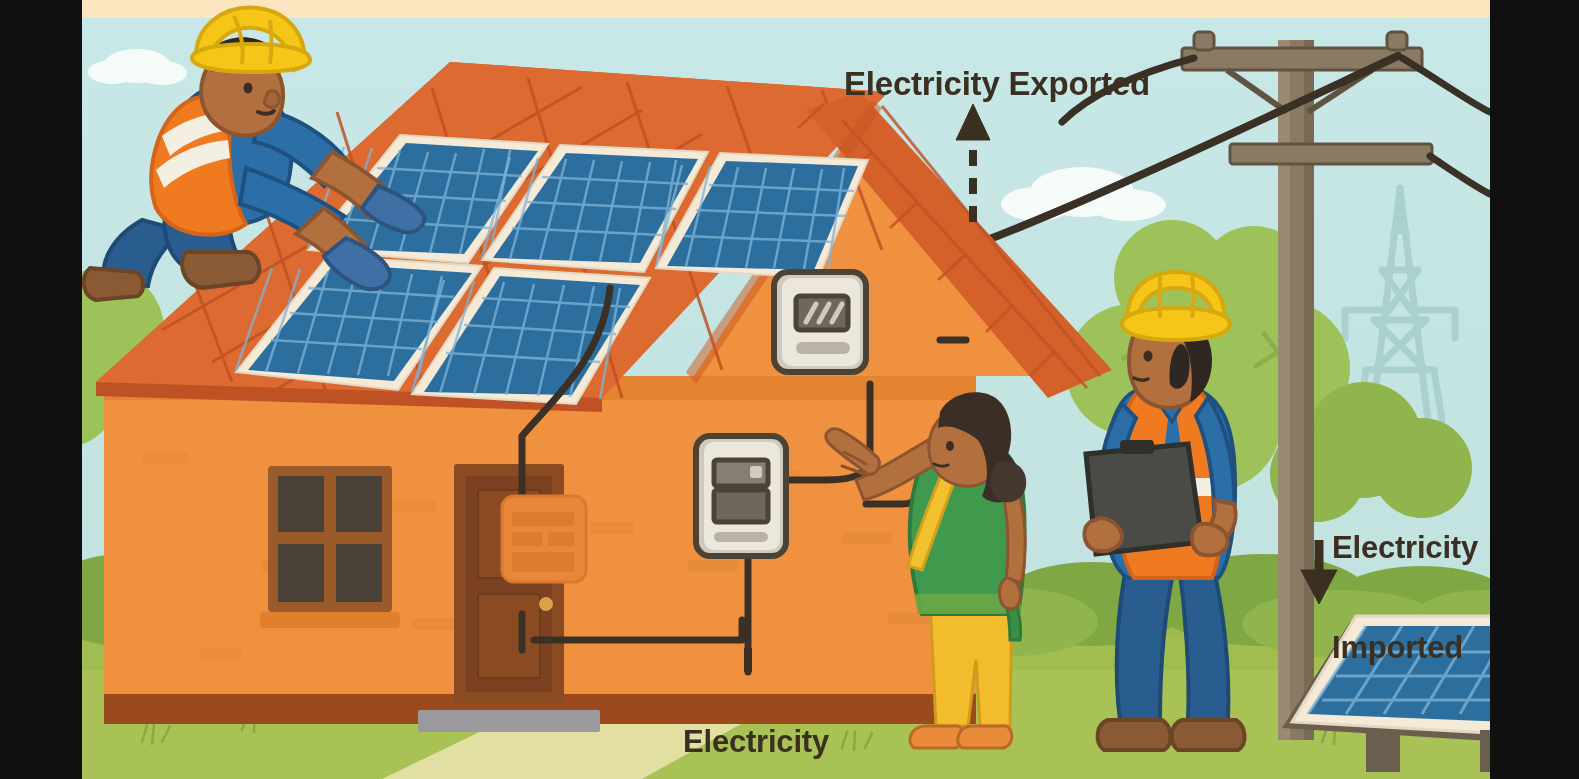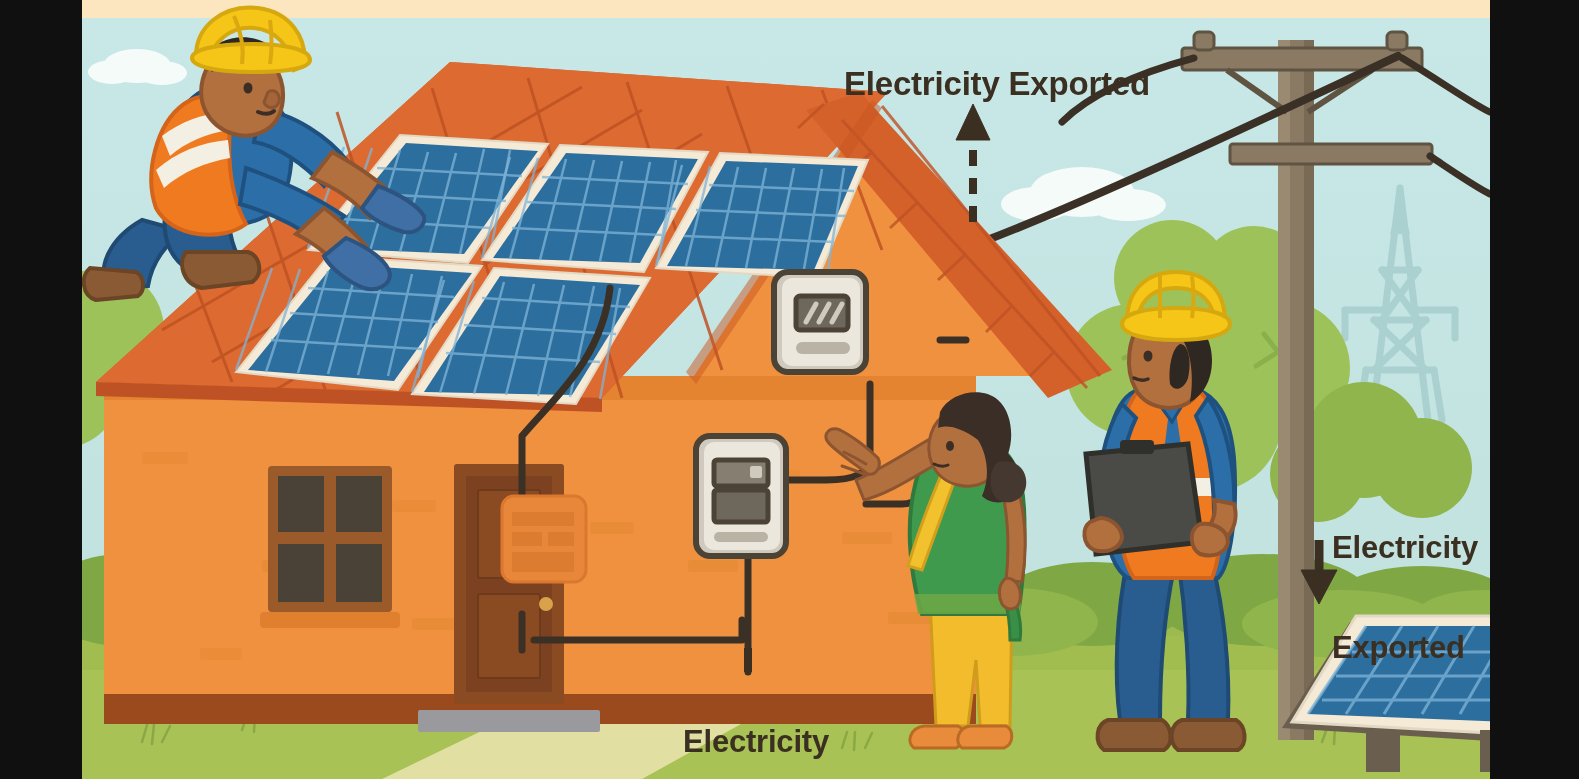--- a/index.html
+++ b/index.html
@@ -445,16 +445,16 @@
 
   <div class="cap" id="cap-export-top" data-bind="labels.export_top">Electricity Exported</div>
 
   <div class="cap" id="cap-export-bot">
     <div data-bind="labels.export_bottom_line1">Electricity</div>
     
   </div>
 
   <div class="cap" id="cap-import">
     <div data-bind="labels.import_line1">Electricity</div>
-    <div data-bind="labels.import_line2">Exported</div>
+    <div data-bind="labels.import_line2">Imported</div>
   </div>
 
 </div>
 
 </body></html>

